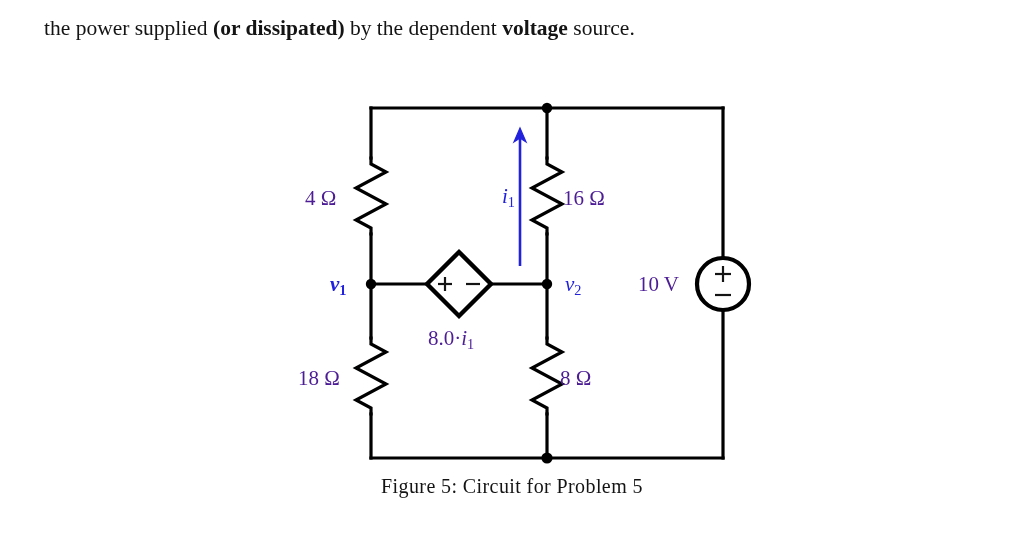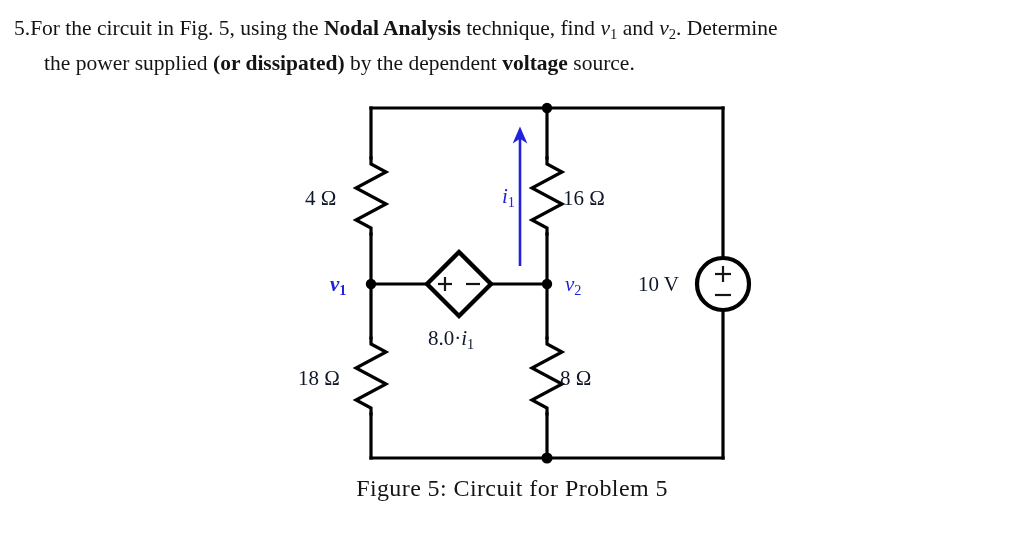--- a/index.html
+++ b/index.html
@@ -56,44 +56,43 @@
     height: 400px;
   }
   #circuit-svg {
     position: absolute;
     left: 0;
     top: 0;
   }
   .fig-label {
     position: absolute;
     font-size: 21px;
-    color: #0f172a;
+    color: #4c1d95;
     white-space: nowrap;
   }
   .fig-label.blue { color: #2222dd; }
   .italic { font-style: italic; }
   
   #figure-caption {
     position: absolute;
     left: 0;
     top: 475px;
     width: 1024px;
     text-align: center;
-    font-size: 24px;
+    font-size: 20px;
     color: #141414;
     letter-spacing: 0.4px;
   }
 </style>
 </head>
 <body>
 
 <div id="page">
 
   <div id="problem-statement">
-    <div class="line line1"><span>5.</span><span>For the circuit in Fig. 5, using the </span><span class="b">Nodal Analysis</span><span> technique, find </span><span class="var"><span>v</span><span class="sub">1</span></span><span> and </span><span class="var"><span>v</span><span class="sub">2</span></span><span>. Determine</span></div>
     <div class="line line2"><span>the power supplied </span><span class="b">(or dissipated)</span><span> by the dependent </span><span class="b">voltage</span><span> source.</span></div>
   </div>
 
   <div id="figure">
 
     <svg id="circuit-svg" width="1024" height="400" viewBox="0 0 1024 400">
 
       <g stroke="#000000" stroke-width="3.2" fill="none" stroke-linecap="square">
 
         <path d="M 371 22 L 723 22"></path>

